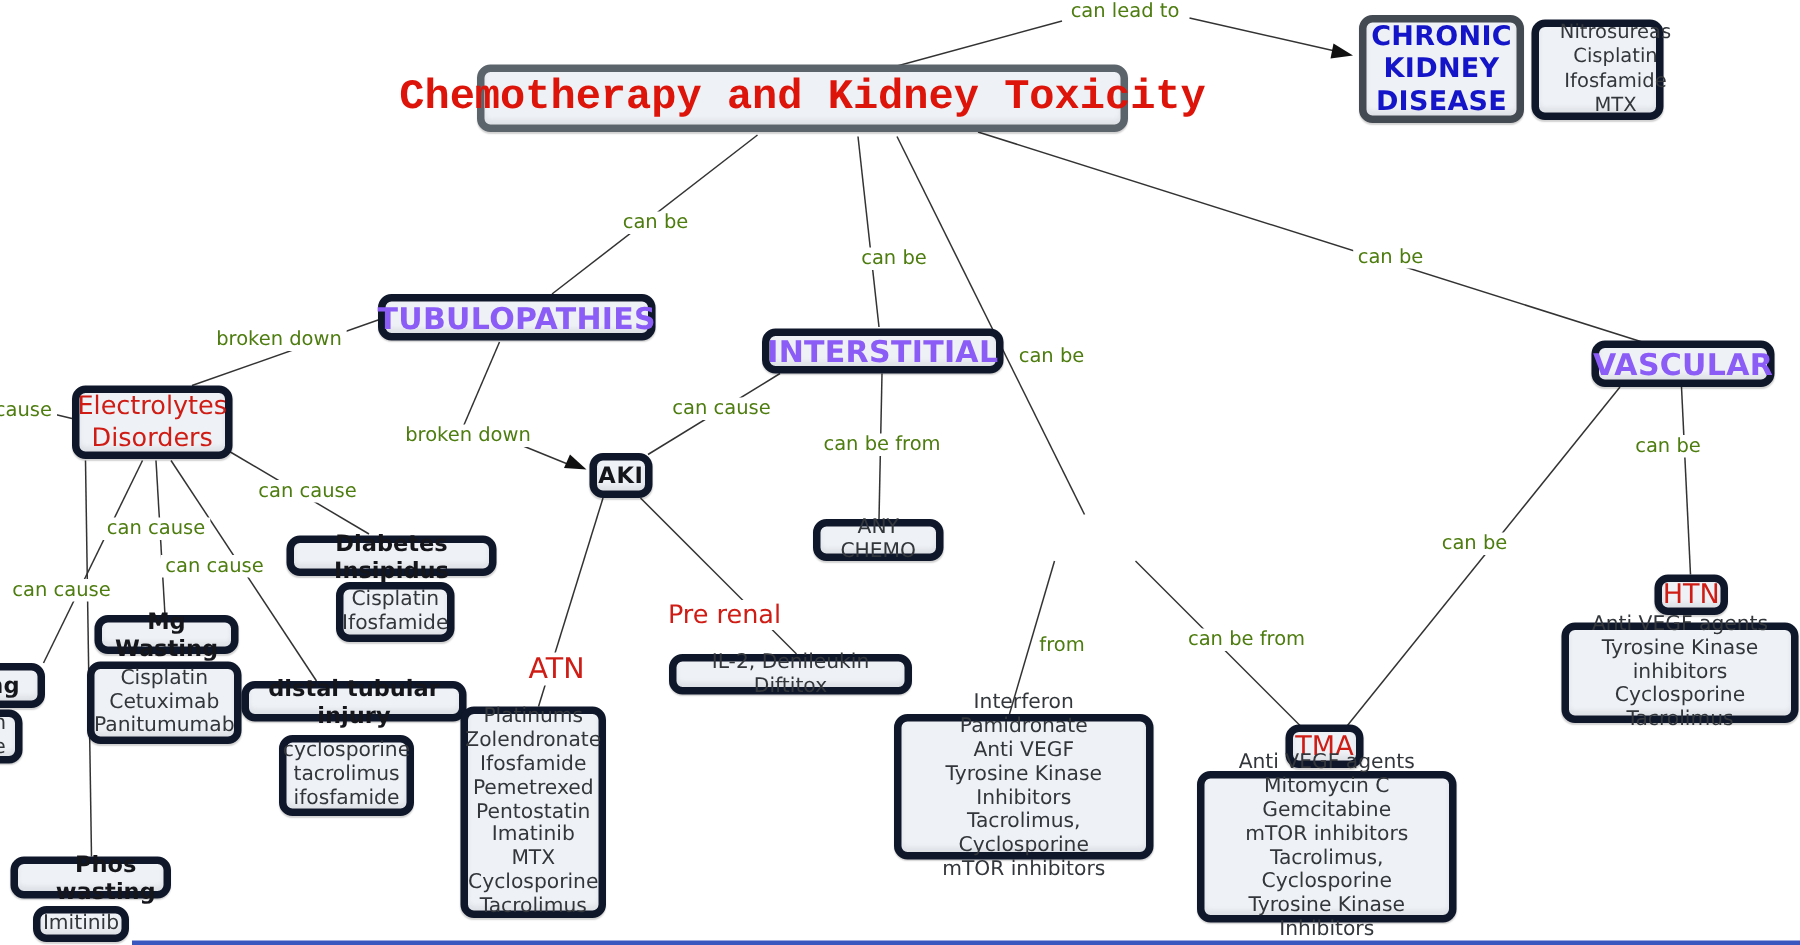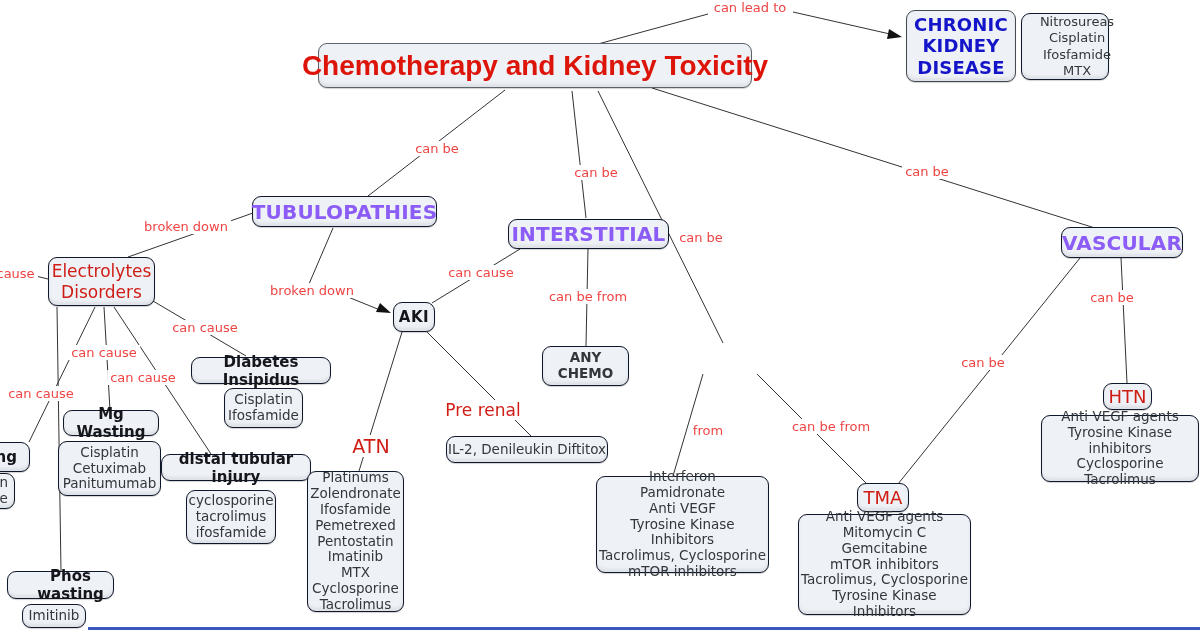--- a/index.html
+++ b/index.html
@@ -1,33 +1,33 @@
 <!DOCTYPE html>
 <html><head>
 <meta charset="utf-8">
 <style>
   html,body{margin:0;padding:0;background:#fff;}
   #stage{position:relative;width:1200px;height:630px;overflow:hidden;background:#ffffff;
          font-family:"DejaVu Sans","Liberation Sans",sans-serif;}
   #wires{position:absolute;left:0;top:0;}
-  .node{position:absolute;box-sizing:border-box;background:#eef1f5;border:1px solid #0f172a;
+  .node{position:absolute;box-sizing:border-box;background:#eef1f5;border:5px solid #0f172a;
         border-radius:9px;display:flex;align-items:center;justify-content:center;text-align:center;
         color:#2e2e2e;box-shadow:0 1px 1px rgba(0,0,0,.18), inset 0 -3px 3px rgba(140,150,160,.16);
         line-height:1.2;}
   .multiline{white-space:pre-line;}
   .hdr{color:#8b5cf6;font-weight:bold;font-size:20px;letter-spacing:.2px;}
   .hdr-sm{color:#1414c8;font-weight:bold;font-size:18px;letter-spacing:.2px;}
   .boldblk{color:#15151c;font-weight:bold;font-size:15px;}
   .drugs{font-size:13.5px;color:#33373b;line-height:1.18;}
   .drugs-sm{font-size:13px;color:#33373b;line-height:1.25;}
   .rednode{color:#cf1d15;font-size:18px;}
   .redbox2{color:#cf1d15;font-size:17px;}
-  .title-box{font-family:Liberation Sans, sans-serif;font-weight:bold;
+  .title-box{font-family:Liberation Mono, monospace;font-weight:bold;
              font-size:28px;color:#dd1409;white-space:nowrap;border-color:#5c646b;}
-  .elabel{position:absolute;font-size:13px;color:#ef4444;background:#ffffff;padding:0 3px;
+  .elabel{position:absolute;font-size:13px;color:#4d7c0f;background:#ffffff;padding:0 3px;
           white-space:nowrap;transform:translateX(-50%);}
   .elabel-noc{transform:none;}
   .redlbl{position:absolute;color:#cf1d15;background:#ffffff;padding:0 3px;white-space:nowrap;
           transform:translateX(-50%);}
 </style>
 </head>
 <body>
 
 <div id="stage">
 
@@ -110,21 +110,21 @@
 Zolendronate
 Ifosfamide
 Pemetrexed
 Pentostatin
 Imatinib
 MTX
 Cyclosporine
 Tacrolimus</div>
   <div class="node drugs" style="left:446px;top:436px;width:162px;height:27px;">IL-2, Denileukin Diftitox</div>
 
-  <div class="node drugs" style="left:542px;top:346px;width:87px;height:40px;font-weight:bold;">ANY CHEMO</div>
+  <div class="node drugs" style="left:542px;top:346px;width:87px;height:28px;">ANY CHEMO</div>
 
   <div class="node drugs multiline" style="left:596px;top:476px;width:173px;height:97px;text-align:center;">Interferon
 Pamidronate
 Anti VEGF
 Tyrosine Kinase Inhibitors
 Tacrolimus, Cyclosporine
 mTOR inhibitors</div>
 
   <div class="node rednode" style="left:857px;top:483px;width:52px;height:29px;">TMA</div>
   <div class="node drugs multiline" style="left:798px;top:514px;width:173px;height:101px;">Anti VEGF agents

